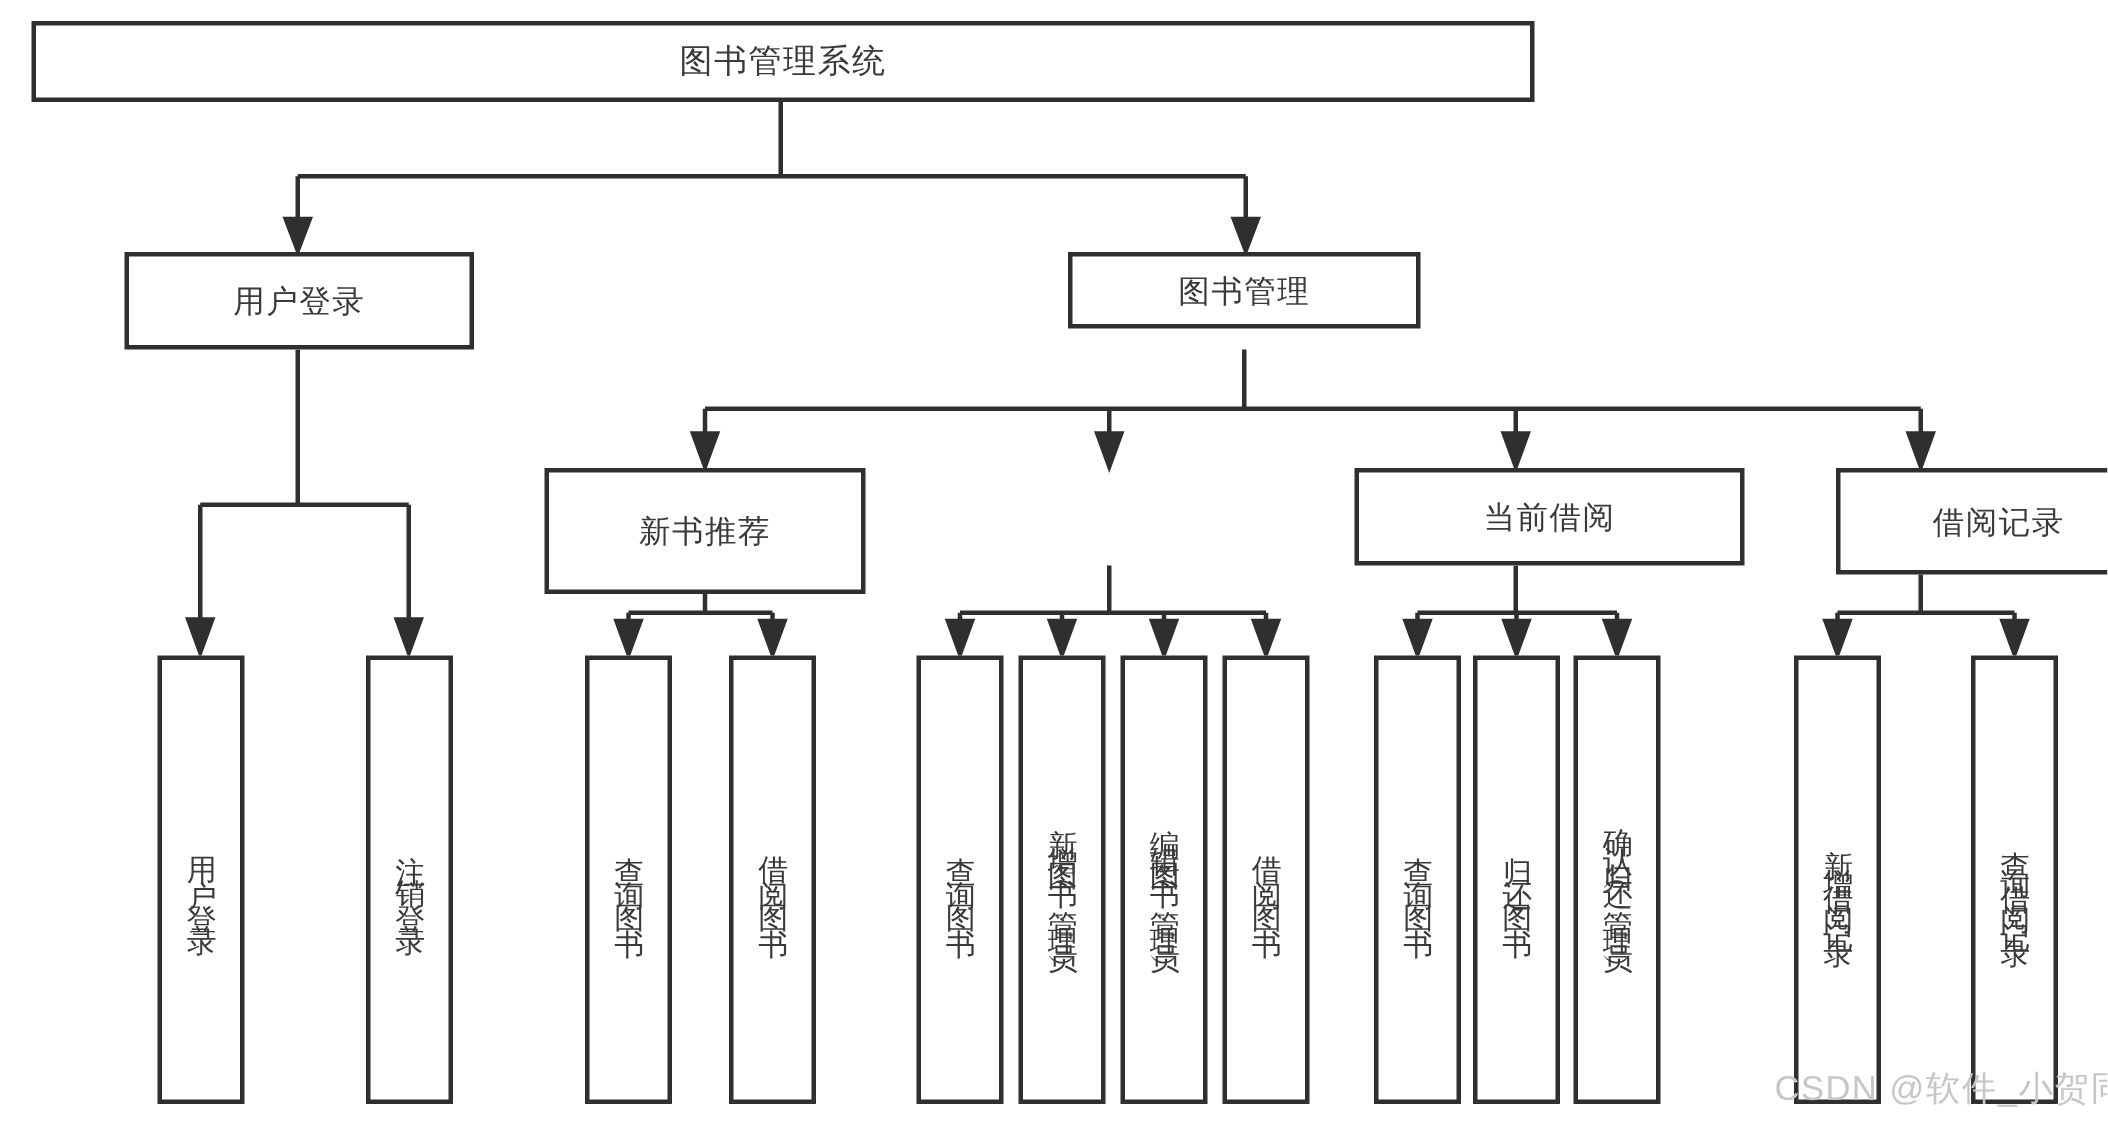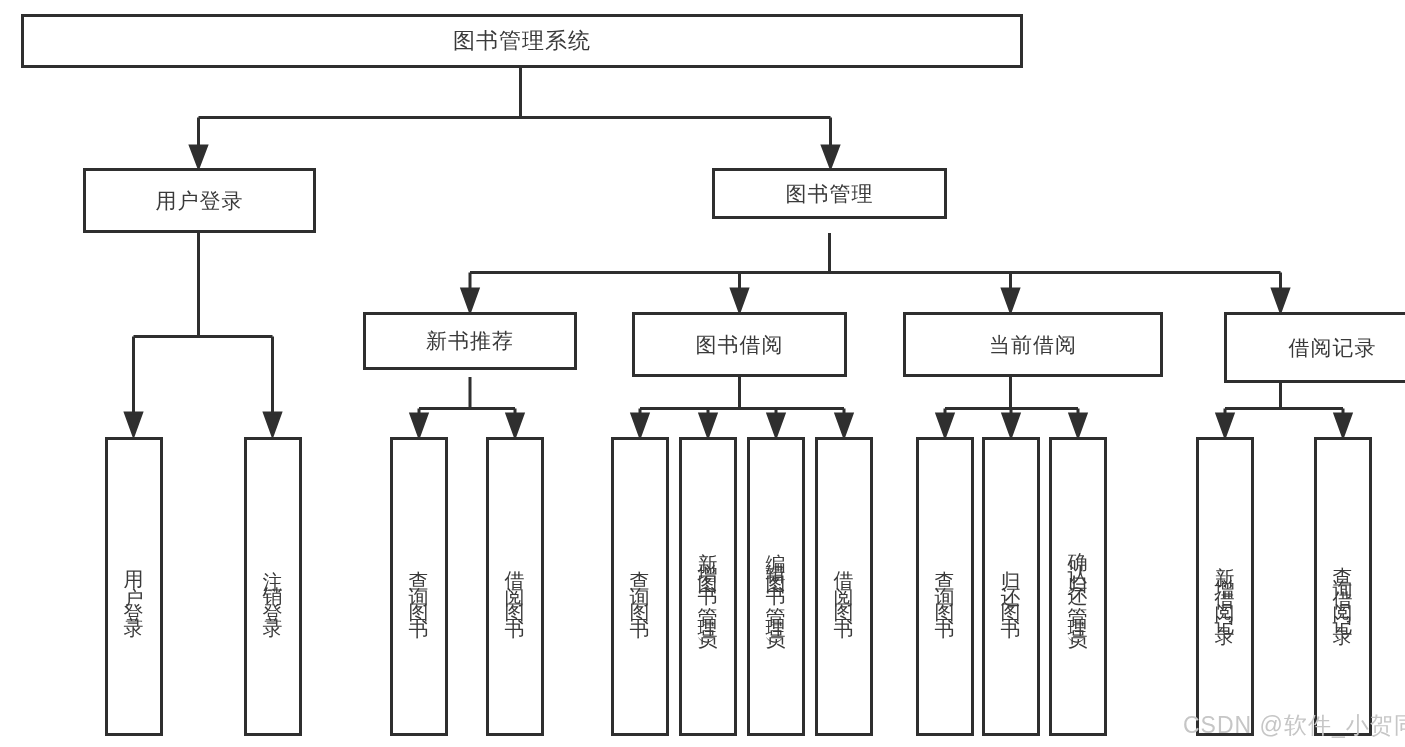--- a/index.html
+++ b/index.html
@@ -95,22 +95,21 @@
       <polygon points="1217,414 1233,414 1225,436"></polygon>
       <polygon points="1335,414 1351,414 1343,436"></polygon>
     </g>
   </svg>
 
   <div class="box hnode root" style="left:21px;top:14px;width:1002px;height:54px;">图书管理系统</div>
 
   <div class="box hnode" style="left:83px;top:168px;width:233px;height:65px;">用户登录</div>
   <div class="box hnode" style="left:712px;top:168px;width:235px;height:51px;">图书管理</div>
 
-  <div class="box hnode" style="left:363px;top:312px;width:214px;height:58px;">新书推荐</div>
-  <div class="box hnode" style="left:632px;top:312px;width:215px;height:65px;">图书借阅</div>
+  <div class="box hnode" style="left:363px;top:312px;width:214px;height:84px;">新书推荐</div>
   <div class="box hnode" style="left:903px;top:312px;width:260px;height:65px;">当前借阅</div>
   <div class="box hnode" style="left:1224px;top:312px;width:217px;height:71px;">借阅记录</div>
 
   <div class="box leaf short" style="left:105px;top:437px;width:58px;height:299px;">用户登录</div>
   <div class="box leaf short" style="left:244px;top:437px;width:58px;height:299px;">注销登录</div>
 
   <div class="box leaf short" style="left:390px;top:437px;width:58px;height:299px;">查询图书</div>
   <div class="box leaf short" style="left:486px;top:437px;width:58px;height:299px;">借阅图书</div>
 
   <div class="box leaf short" style="left:611px;top:437px;width:58px;height:299px;">查询图书</div>

